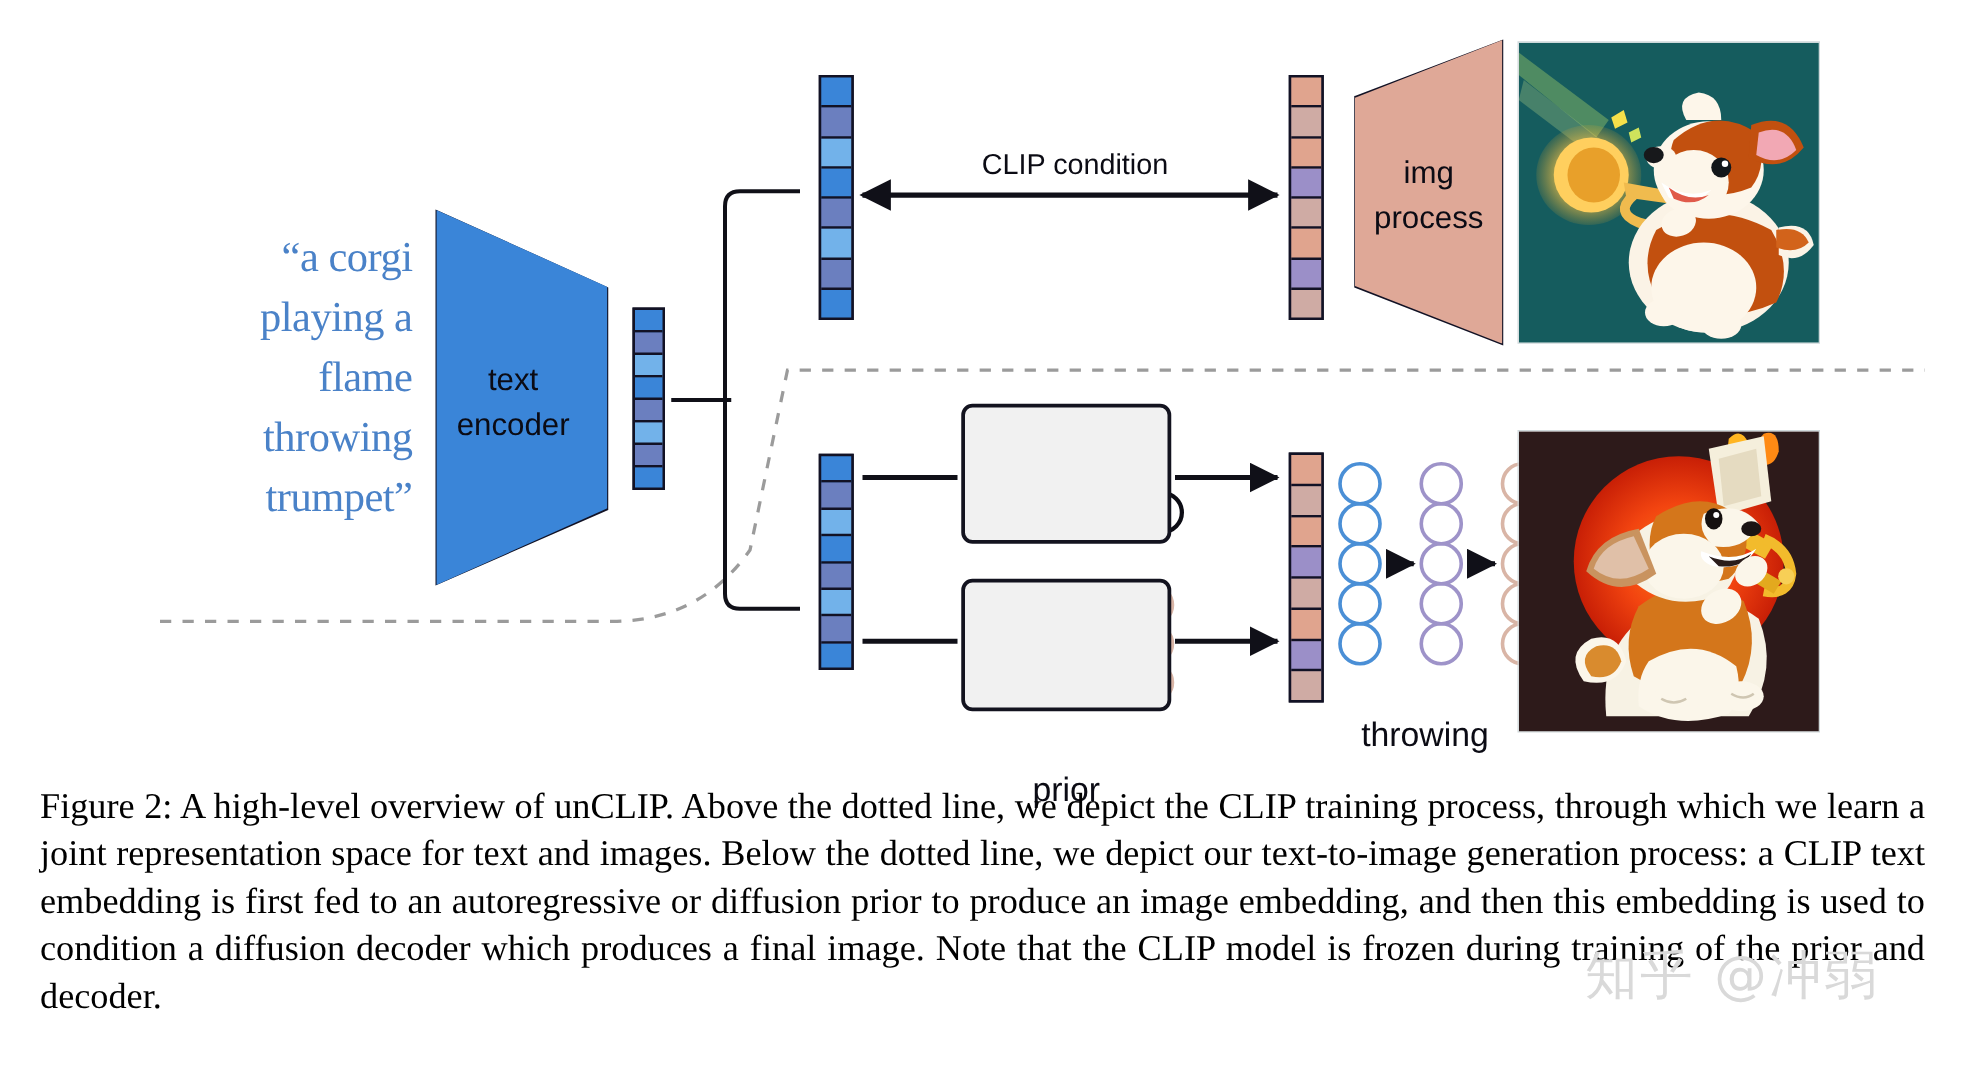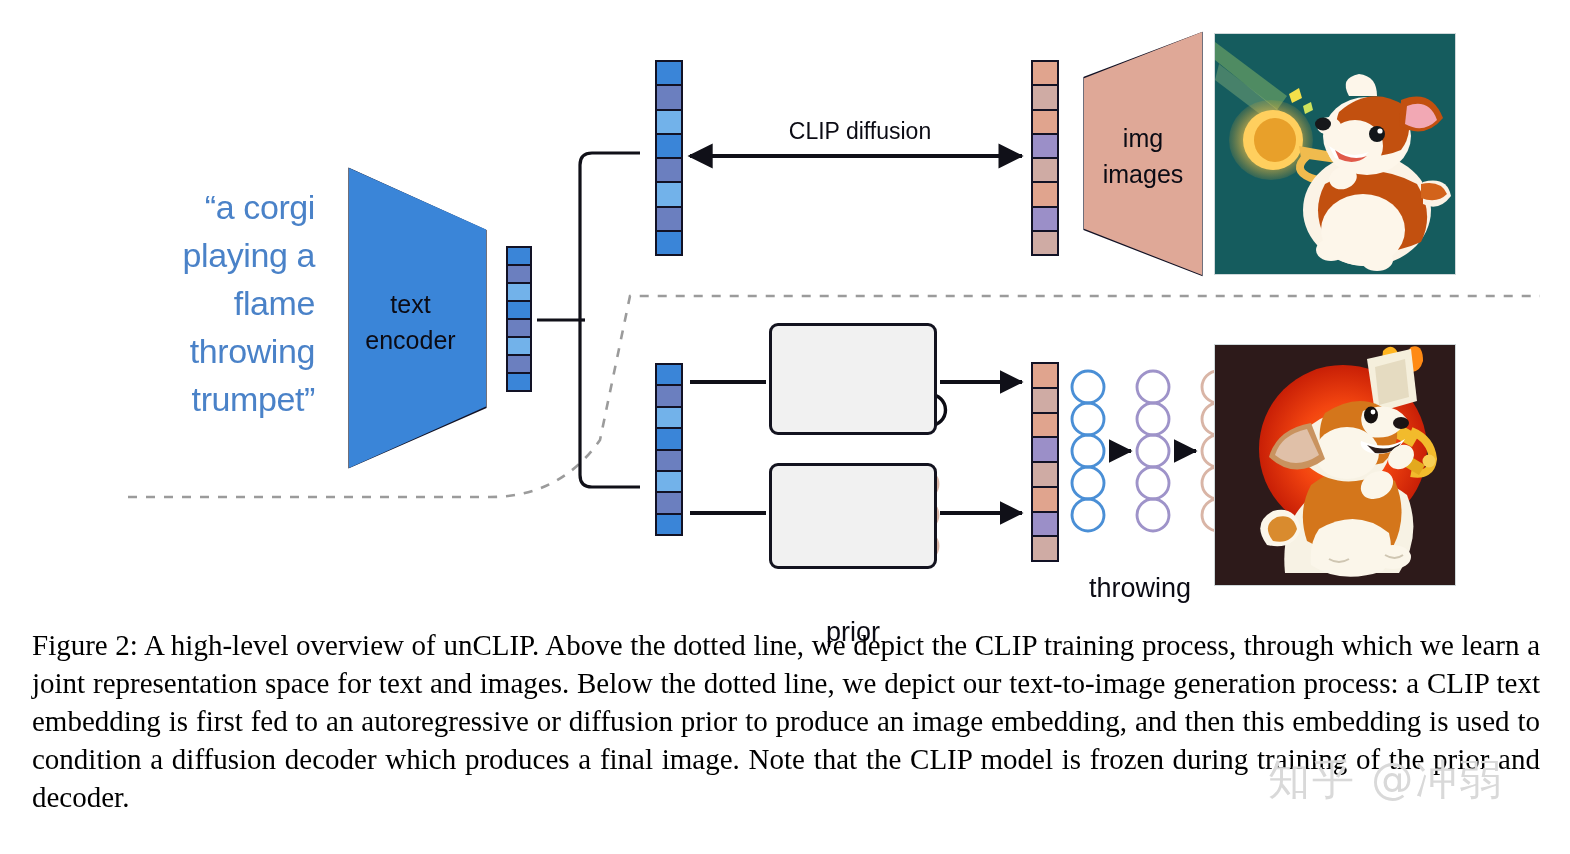--- a/index.html
+++ b/index.html
@@ -14,29 +14,30 @@
 
   #figure-canvas {
     position: absolute;
     left: 0; top: 0;
     width: 1570px; height: 620px;
   }
 
   
   #prompt-text {
     position: absolute;
-    left: 135px; top: 183px;
+    left: 150px; top: 183px;
     width: 180px;
     text-align: right;
     color: #4a82c8;
     font-size: 34px;
     line-height: 48px;
     font-weight: 400;
     letter-spacing: -0.4px;
     white-space: pre-line;
+    font-family: Liberation Serif, serif;
   }
 
   
   .encoder-shape {
     position: absolute;
     display: flex;
     align-items: center;
     justify-content: center;
   }
   #text-encoder {
@@ -263,21 +264,21 @@
 flame
 throwing
 trumpet”</div>
 
 <div id="text-encoder" class="encoder-shape"></div>
 <div id="text-encoder-label" class="encoder-label">text
 encoder</div>
 
 <div id="img-encoder" class="encoder-shape"></div>
 <div id="img-encoder-label" class="encoder-label">img
-images</div>
+process</div>
 
 <div id="text-embed-main" class="embed-vector">
     <div class="embed-cell" style="background: rgb(58, 133, 216);"></div>
     <div class="embed-cell" style="background: rgb(107, 127, 191);"></div>
     <div class="embed-cell" style="background: rgb(114, 178, 234);"></div>
     <div class="embed-cell" style="background: rgb(58, 133, 216);"></div>
     <div class="embed-cell" style="background: rgb(107, 127, 191);"></div>
     <div class="embed-cell" style="background: rgb(114, 178, 234);"></div>
     <div class="embed-cell" style="background: rgb(107, 127, 191);"></div>
     <div class="embed-cell" style="background: rgb(58, 133, 216);"></div>
@@ -319,21 +320,21 @@
     <div class="embed-cell" style="background: rgb(155, 143, 200);"></div>
     <div class="embed-cell" style="background: rgb(207, 171, 164);"></div>
     <div class="embed-cell" style="background: rgb(224, 164, 142);"></div>
     <div class="embed-cell" style="background: rgb(155, 143, 200);"></div>
     <div class="embed-cell" style="background: rgb(207, 171, 164);"></div>
   </div>
 
 <div id="ar-prior-box" class="module-box"></div>
 <div id="diff-prior-box" class="module-box"></div>
 
-<div style="position:absolute; left:760px; top:118px; width:200px; text-align:center; font-size:23px; color:#0b0b14;">CLIP diffusion</div>
+<div style="position:absolute; left:760px; top:118px; width:200px; text-align:center; font-size:23px; color:#0b0b14;">CLIP condition</div>
 
 <div id="prior-label" class="module-label">prior</div>
 <div id="decoder-label" class="module-label">throwing</div>
 
 <div id="gen-image-top" class="gen-image">
   <svg viewBox="0 0 242 242" width="242" height="242">
     <rect x="0" y="0" width="242" height="242" fill="#155c5e"></rect>
 
     <path d="M0,8 L72,62 L62,76 L0,26 Z" fill="#a8d36a" opacity="0.40"></path>
     <path d="M4,30 L66,78 L58,90 L0,46 Z" fill="#c9e48d" opacity="0.28"></path>

